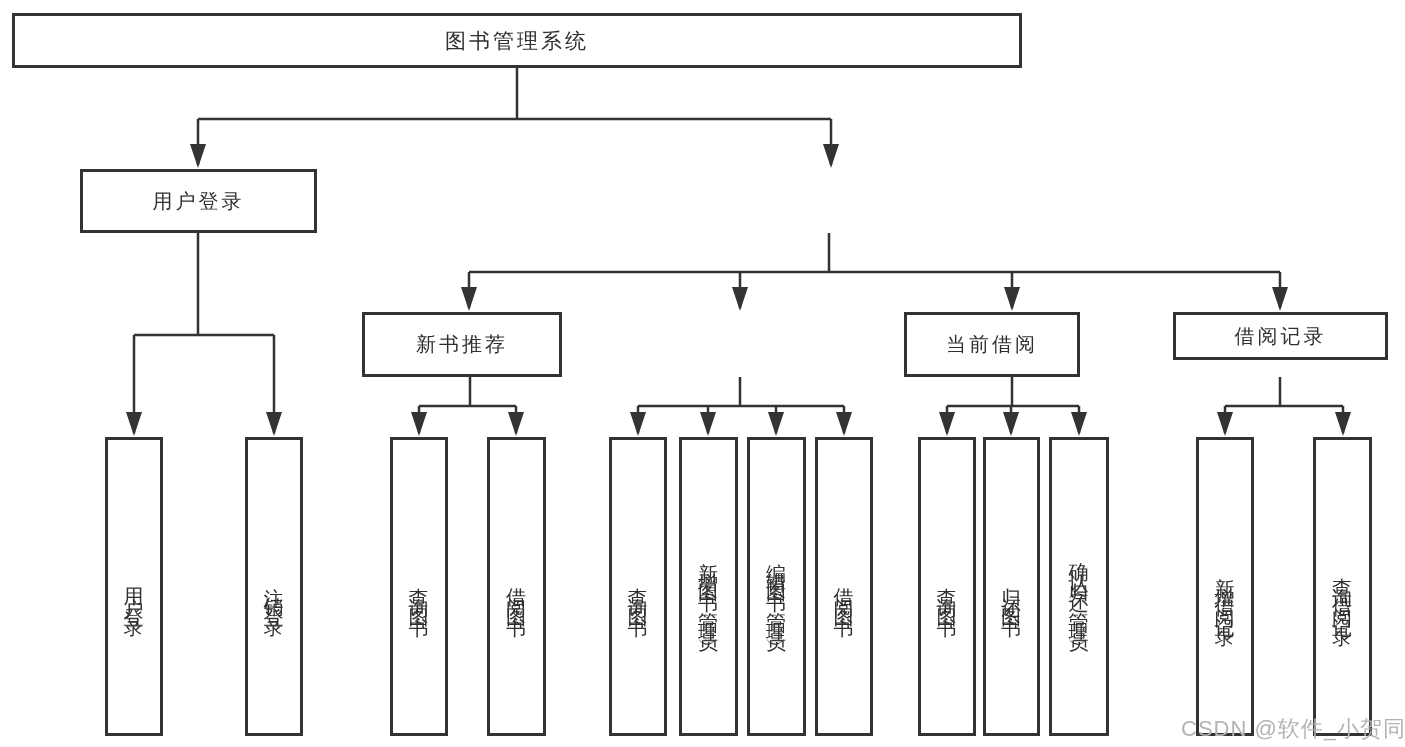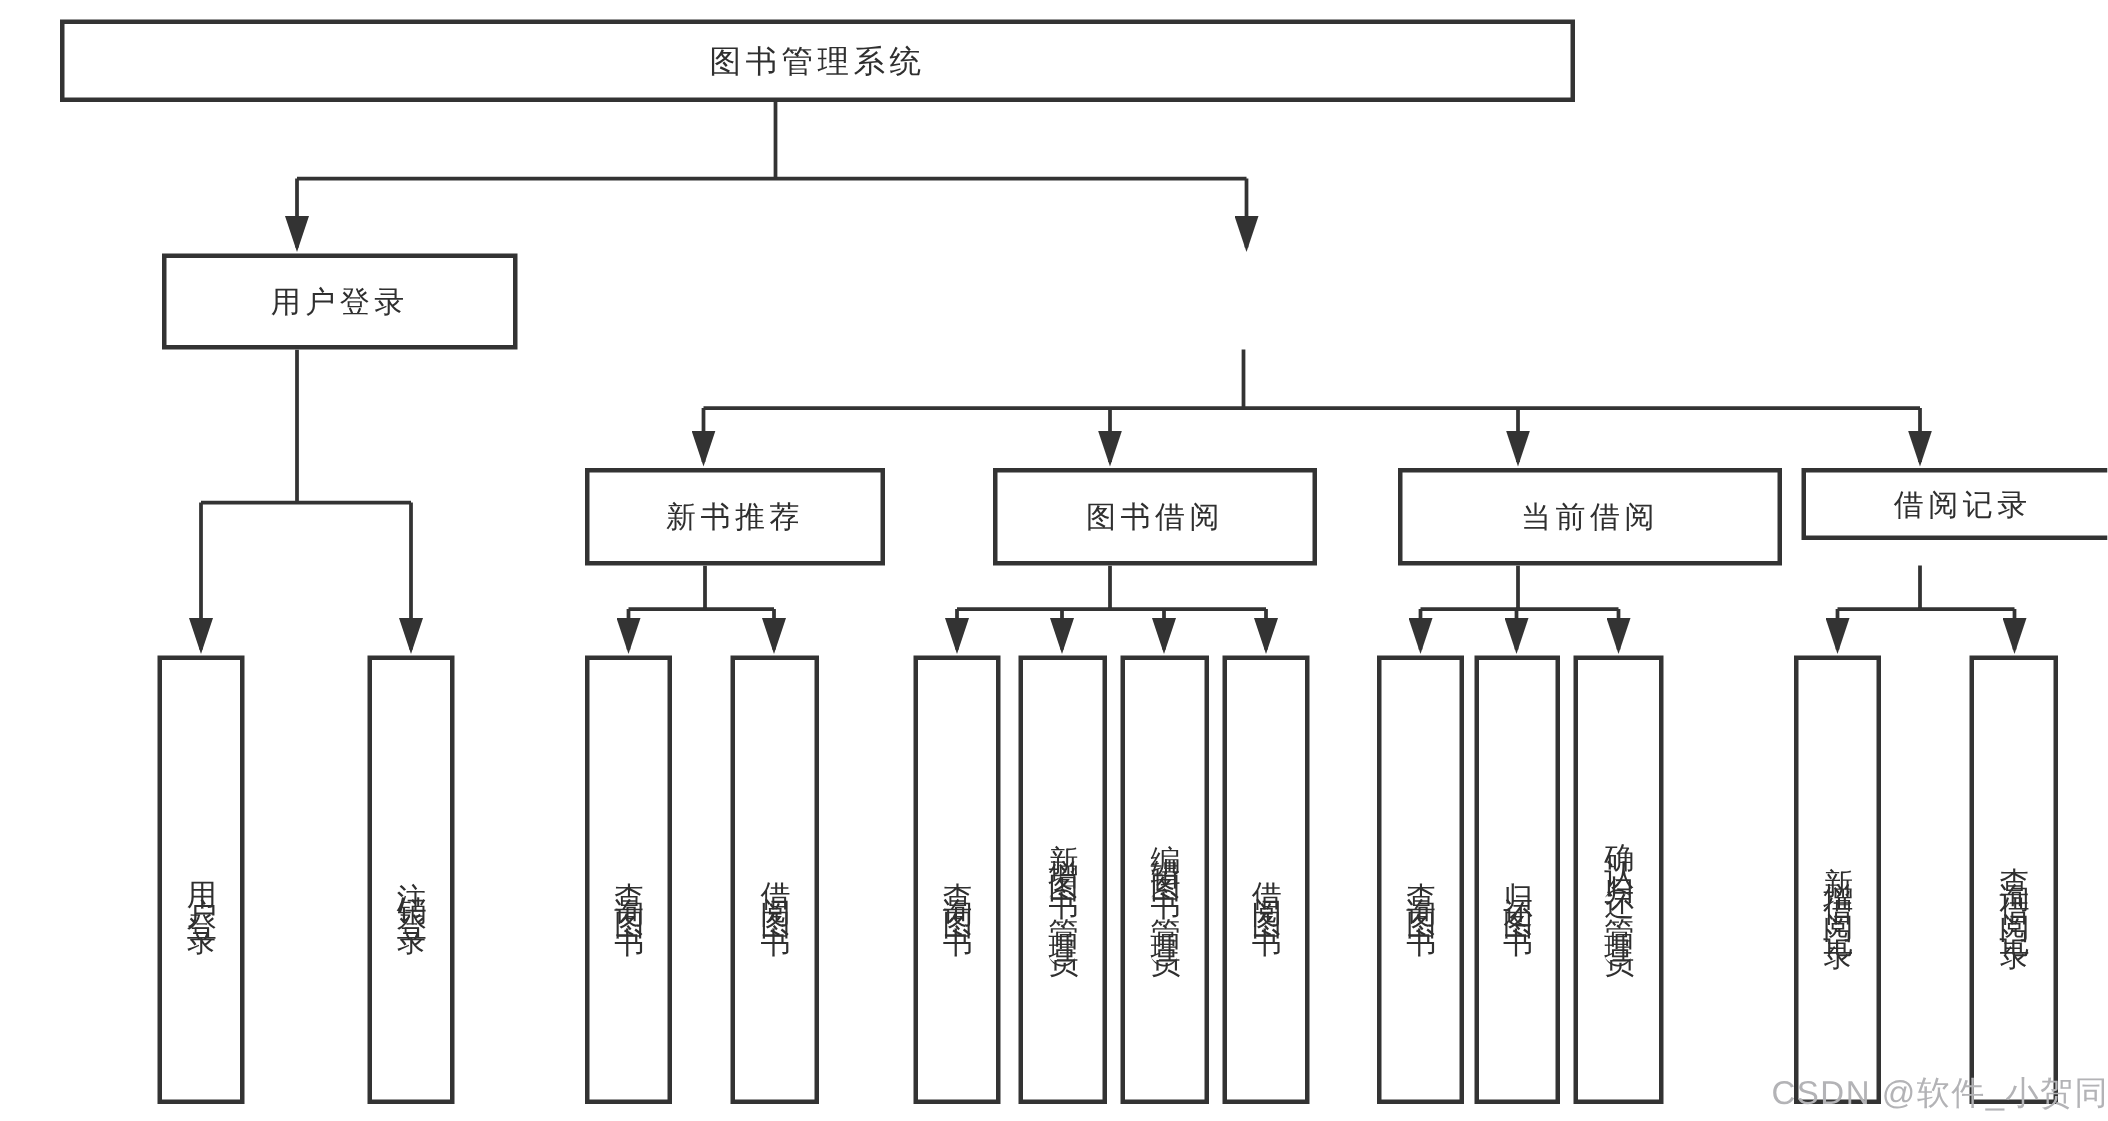--- a/index.html
+++ b/index.html
@@ -25,21 +25,20 @@
     color: #2f2f2f;
     display: flex;
     align-items: center;
     justify-content: center;
     text-align: center;
   }
   .hlabel {
     font-size: 20px;
     letter-spacing: 3px;
     white-space: nowrap;
-    margin-left: 28px;
   }
   .root-node { font-size: 21px; }
   .leaf {
     writing-mode: vertical-rl;
     text-orientation: mixed;
     font-size: 20px;
     line-height: 1;
     letter-spacing: 10px;
     padding-top: 10px;
   }
@@ -99,22 +98,21 @@
       <line x1="1225" y1="406" x2="1225" y2="433" marker-end="url(#arr)"></line>
       <line x1="1343" y1="406" x2="1343" y2="433" marker-end="url(#arr)"></line>
     </g>
   </svg>
 
   <div class="node hlabel root-node" style="left:12px;top:13px;width:1010px;height:55px">图书管理系统</div>
 
   <div class="node hlabel" style="left:80px;top:169px;width:237px;height:64px">用户登录</div>
 
   <div class="node hlabel" style="left:362px;top:312px;width:200px;height:65px">新书推荐</div>
-  <div class="node hlabel" style="left:634px;top:312px;width:216px;height:65px">图书借阅</div>
-  <div class="node hlabel" style="left:904px;top:312px;width:256px;height:65px">当前借阅</div>
+  <div class="node hlabel" style="left:904px;top:312px;width:176px;height:65px">当前借阅</div>
   <div class="node hlabel" style="left:1173px;top:312px;width:215px;height:48px">借阅记录</div>
 
   <div class="node leaf" style="left:105px;top:437px;width:58px;height:299px">用户登录</div>
   <div class="node leaf" style="left:245px;top:437px;width:58px;height:299px">注销登录</div>
 
   <div class="node leaf" style="left:390px;top:437px;width:58px;height:299px">查询图书</div>
   <div class="node leaf" style="left:487px;top:437px;width:59px;height:299px">借阅图书</div>
 
   <div class="node leaf" style="left:609px;top:437px;width:58px;height:299px">查询图书</div>
   <div class="node leaf" style="left:679px;top:437px;width:59px;height:299px">新增图书（管理员）</div>

